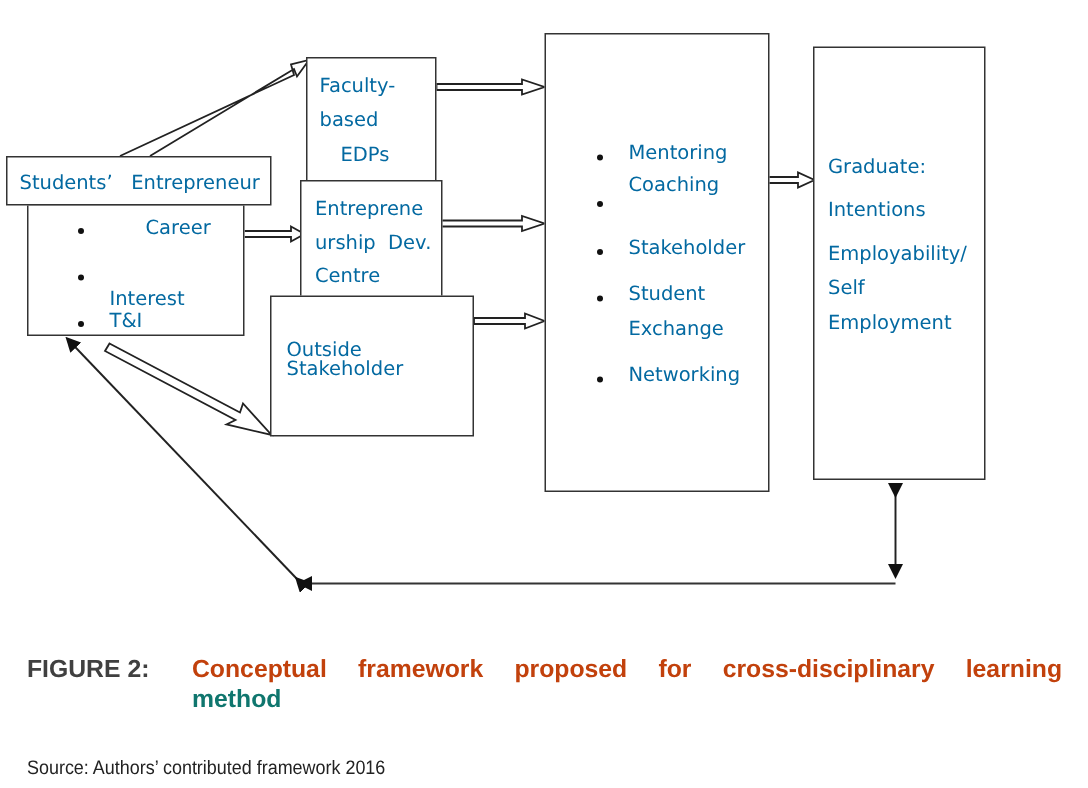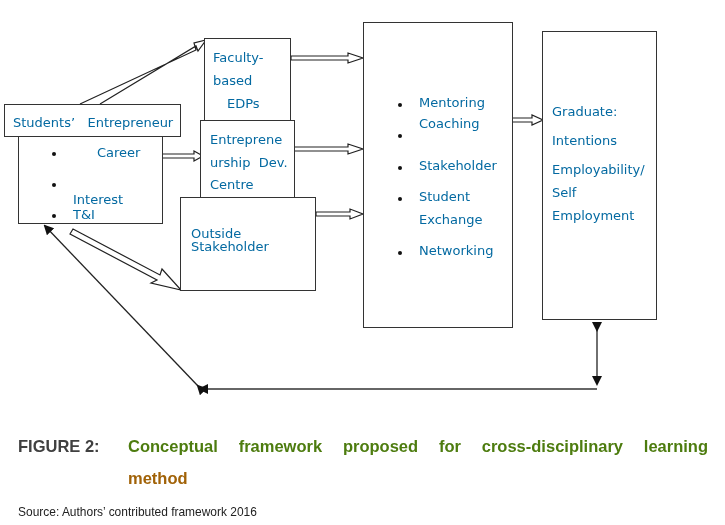--- a/index.html
+++ b/index.html
@@ -2,22 +2,22 @@
 <html><head>
   <meta charset="utf-8">
   <style>
     html, body { margin: 0; padding: 0; background: #ffffff; }
     body { width: 725px; height: 525px; position: relative; overflow: hidden; font-family: "Liberation Sans", sans-serif; color: #222; }
     .box { position: absolute; border: 1.5px solid #333; background: #fff; box-sizing: border-box; }
     .txt { position: absolute; font-family: "DejaVu Sans", sans-serif; font-size: 13px; color: #0369a1; white-space: nowrap; }
     .bullet { position: absolute; width: 4px; height: 4px; border-radius: 50%; background: #111; }
     svg.arrows { position: absolute; left: 0; top: 0; }
     .caption-label { position: absolute; left: 18px; top: 437px; font-family: "Liberation Sans", sans-serif; font-weight: bold; font-size: 16.5px; color: #404040; }
-    .caption-text { position: absolute; left: 128px; top: 437px; width: 580px; font-family: "Liberation Sans", sans-serif; font-weight: bold; font-size: 16.5px; color: #4d7c0f; text-align: justify; text-align-last: justify; }
-    .caption-text2 { position: absolute; left: 128px; top: 469px; font-family: "Liberation Sans", sans-serif; font-weight: bold; font-size: 16.5px; color: #a16207; }
+    .caption-text { position: absolute; left: 128px; top: 437px; width: 580px; font-family: "Liberation Sans", sans-serif; font-weight: bold; font-size: 16.5px; color: #c2410c; text-align: justify; text-align-last: justify; }
+    .caption-text2 { position: absolute; left: 128px; top: 457px; font-family: "Liberation Sans", sans-serif; font-weight: bold; font-size: 16.5px; color: #0f766e; }
     .source { position: absolute; left: 18px; top: 504px; font-family: "Liberation Sans", sans-serif; font-size: 13px; color: #222; transform: scaleX(0.92); transform-origin: left; }
   </style>
 </head>
 <body>
 
 <svg class="arrows" width="725" height="525">
   <defs>
     <marker id="solidHead" markerWidth="10" markerHeight="10" refX="8" refY="5" orient="auto" markerUnits="userSpaceOnUse">
       <path d="M0,0 L10,5 L0,10 Z" fill="#111"></path>
     </marker>

